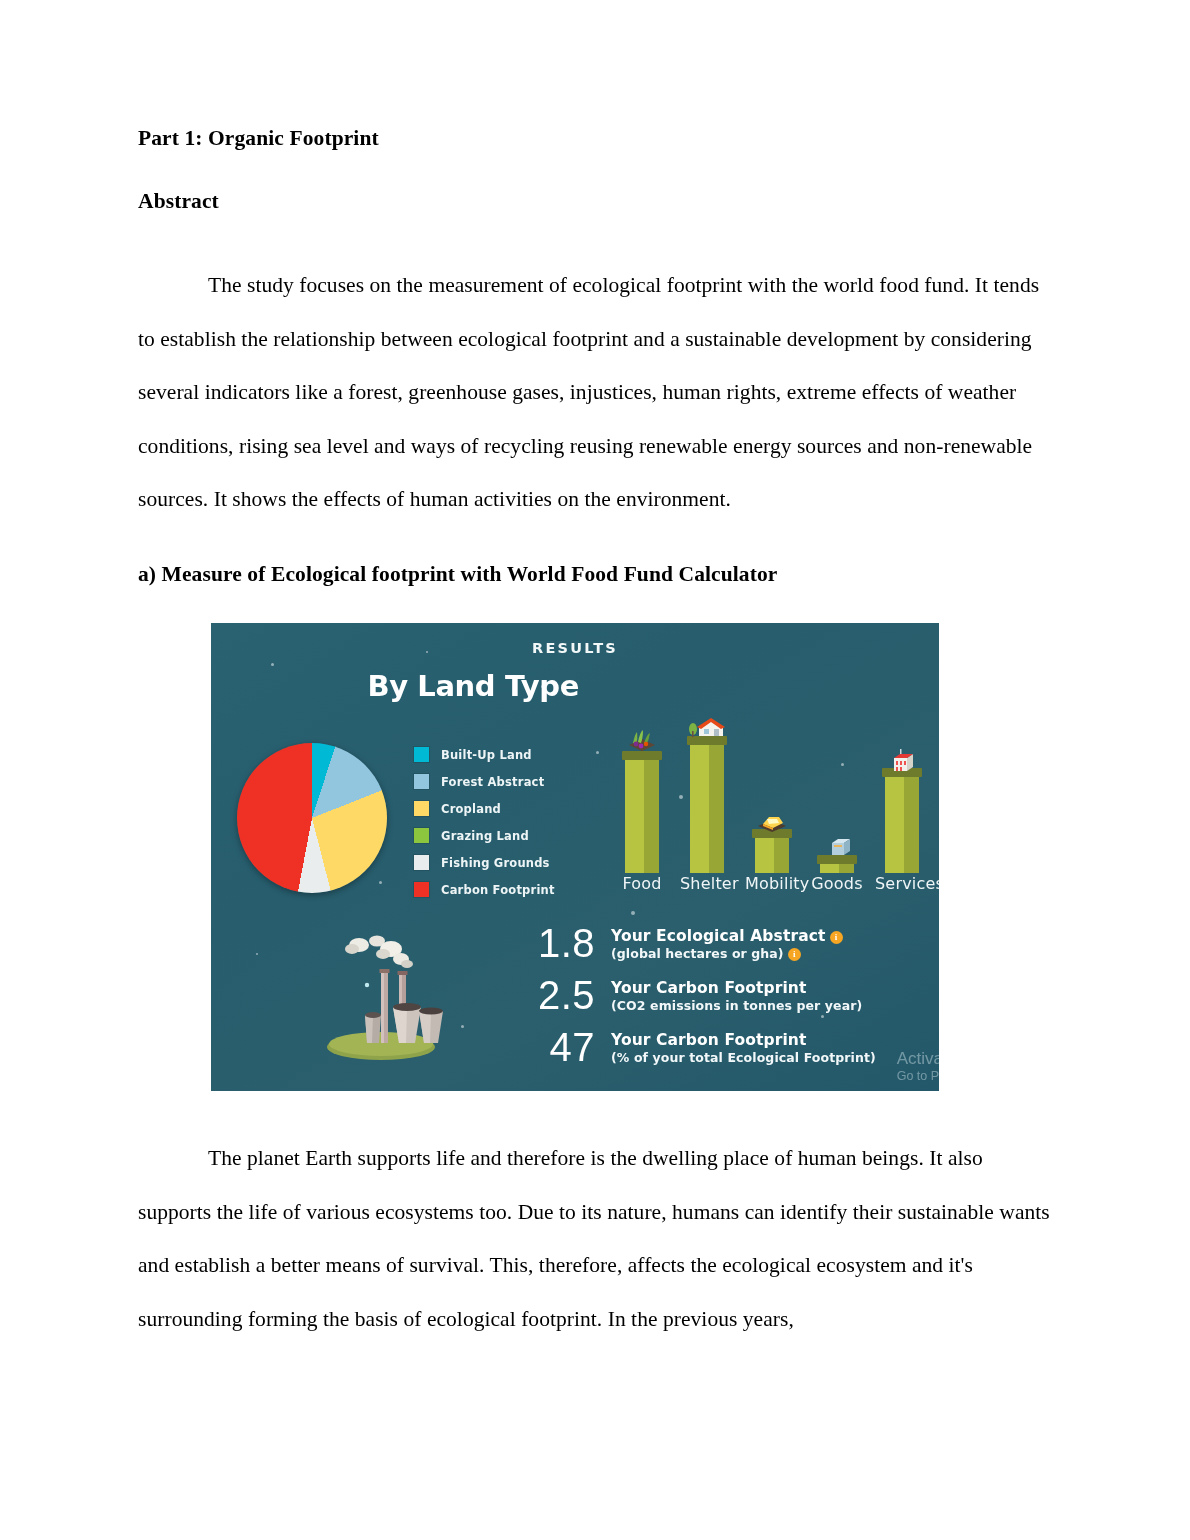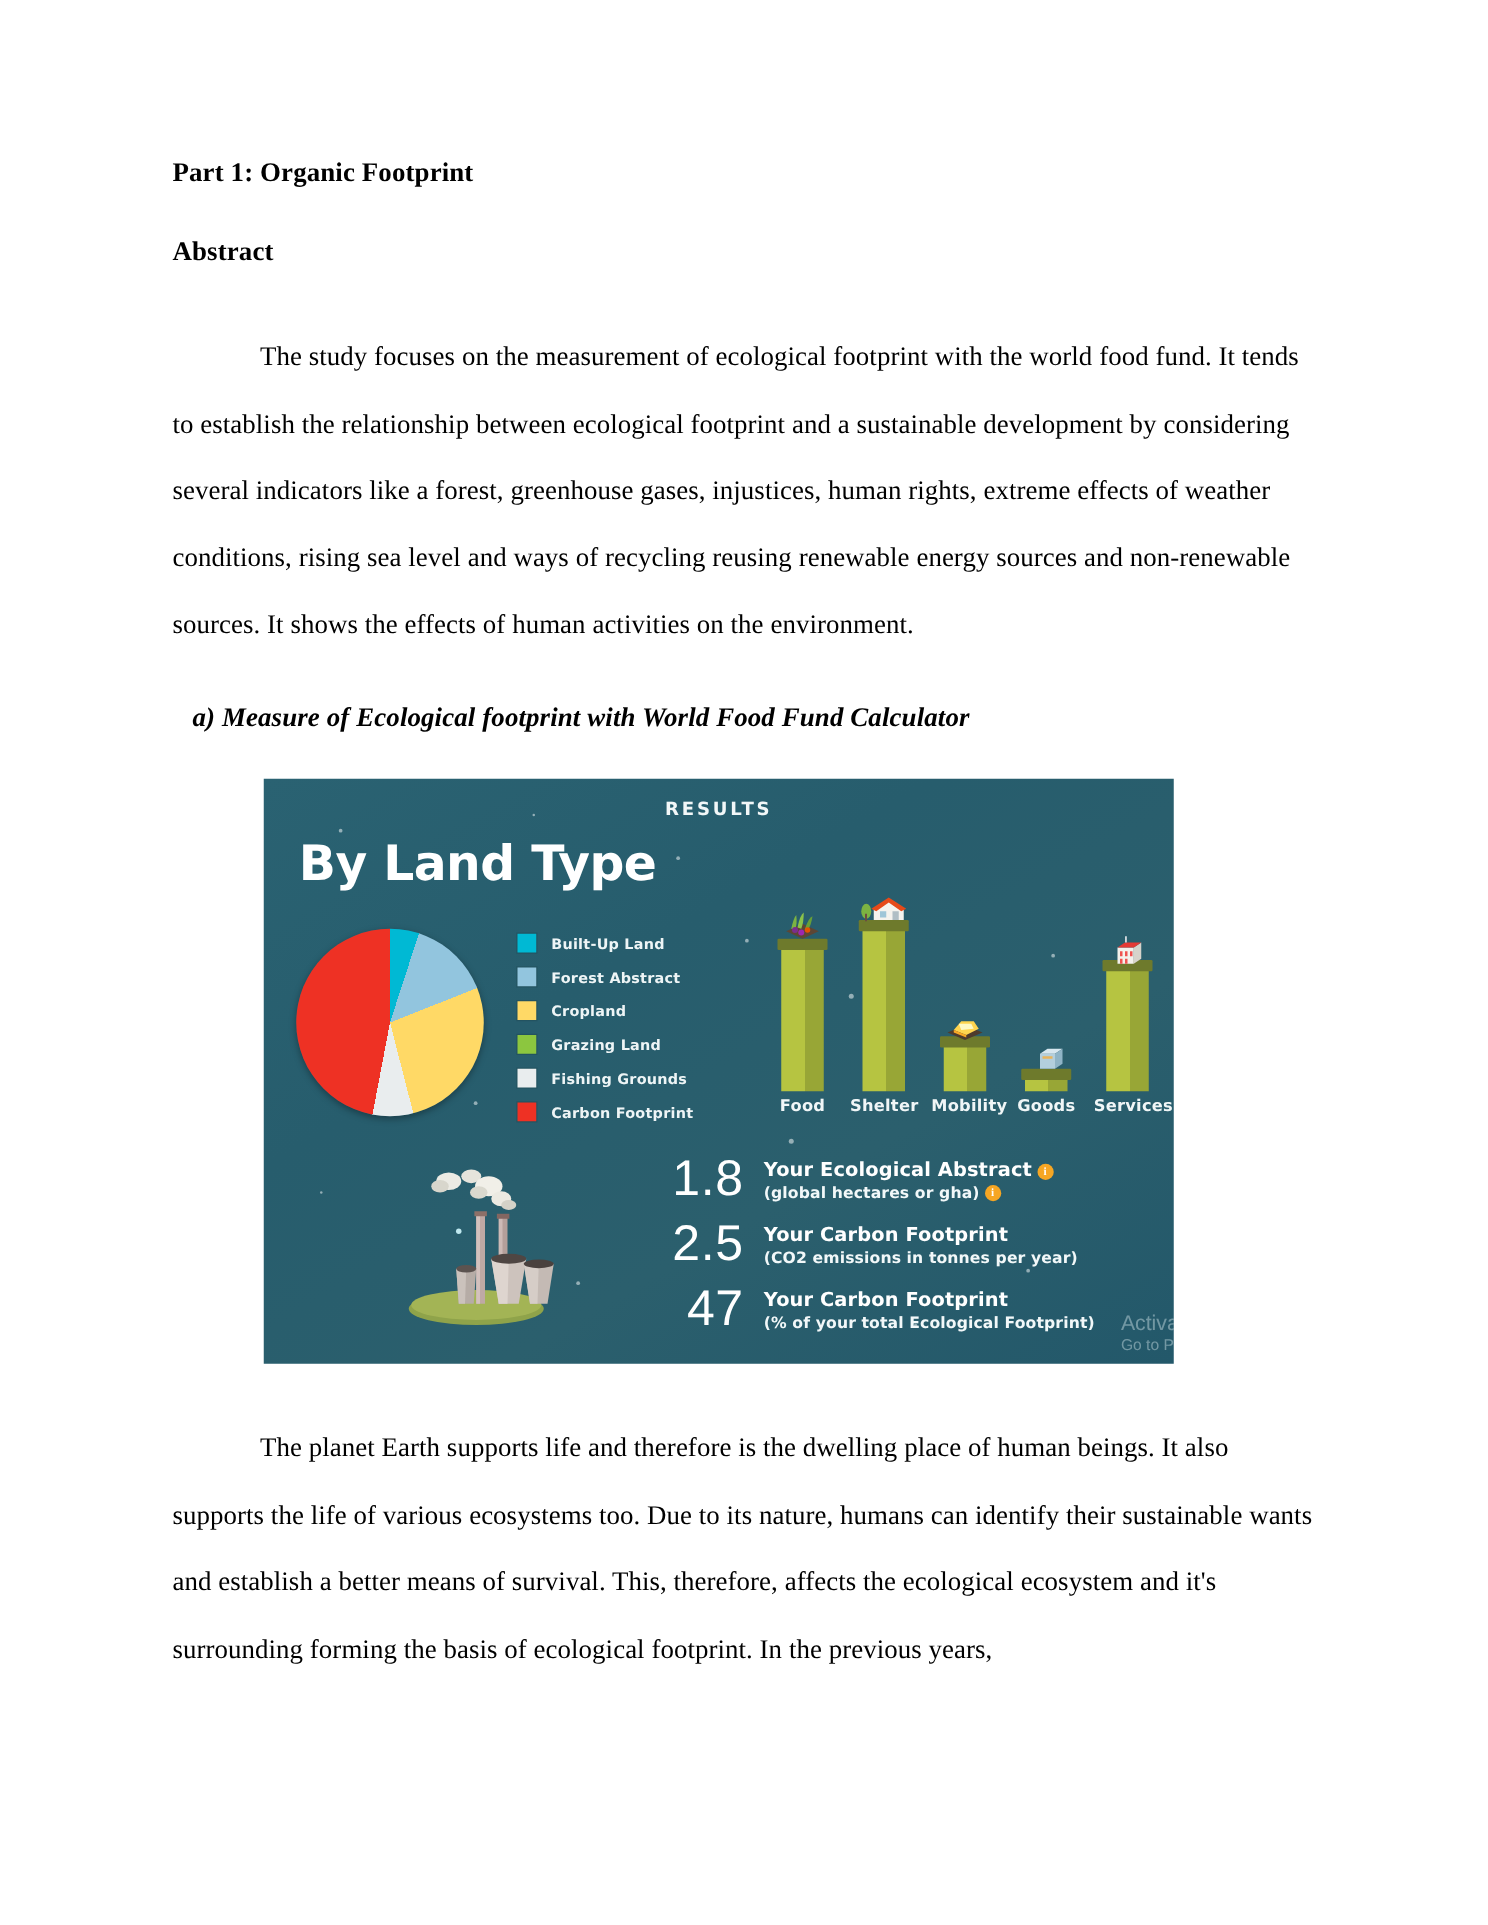--- a/index.html
+++ b/index.html
@@ -23,21 +23,21 @@
   }
 
   .doc-heading {
     font-size: 21.5px;
     font-weight: bold;
     line-height: 1.0;
     margin: 0 0 41px 0;
     letter-spacing: 0.1px;
   }
   .doc-heading.sub { margin-bottom: 47px; }
-  .doc-heading.section { margin: 0 0 38px 16px; font-style: italic; }
+  .doc-heading.section { margin: 0 0 38px 0; }
 
   .doc-para {
     font-size: 21.5px;
     line-height: 53.5px;
     margin: 0;
     text-align: left;
     letter-spacing: 0.05px;
   }
   .doc-para .indent { display: inline-block; width: 70px; }
 
@@ -59,25 +59,25 @@
     top: 17px; left: 0; right: 0;
     text-align: center;
     font-size: 14.5px;
     font-weight: bold;
     letter-spacing: 2.2px;
     color: #f2f7f8;
   }
 
   .panel-title {
     position: absolute;
-    font-size: 39px;
+    font-size: 29px;
     font-weight: bold;
     letter-spacing: -0.4px;
     color: #ffffff;
-    text-align: left;
+    text-align: right;
     line-height: 1.08;
   }
   .panel-title.left  { top: 48px; left: 28px;  width: 340px; }
   .panel-title.right { top: 44px; left: 382px; width: 330px; }
 
   
   .pie-wrap { position: absolute; left: 26px; top: 120px; width: 155px; height: 150px; }
   .pie {
     width: 150px; height: 150px;
     border-radius: 50%;
@@ -121,22 +121,22 @@
     width: 40px; height: 9px;
     background: #6e7a2c;
     transform: skewX(0deg);
     border-radius: 1px;
   }
   .bar-icon { position: absolute; left: 0; width: 34px; height: 30px; }
   .bar-label {
     position: absolute;
     bottom: -20px; left: -10px;
     width: 54px;
-    font-size: 13px;
-    font-weight: 700;
+    font-size: 16px;
+    font-weight: 400;
     color: #f0f6f7;
     letter-spacing: 0.2px;
   }
 
   
   .factory { position: absolute; left: 108px; top: 300px; width: 130px; height: 140px; }
   .stats { position: absolute; left: 288px; top: 302px; width: 430px; }
   .stat-row { position: relative; height: 52px; }
   .stat-num {
     position: absolute; left: 0; top: -4px;

